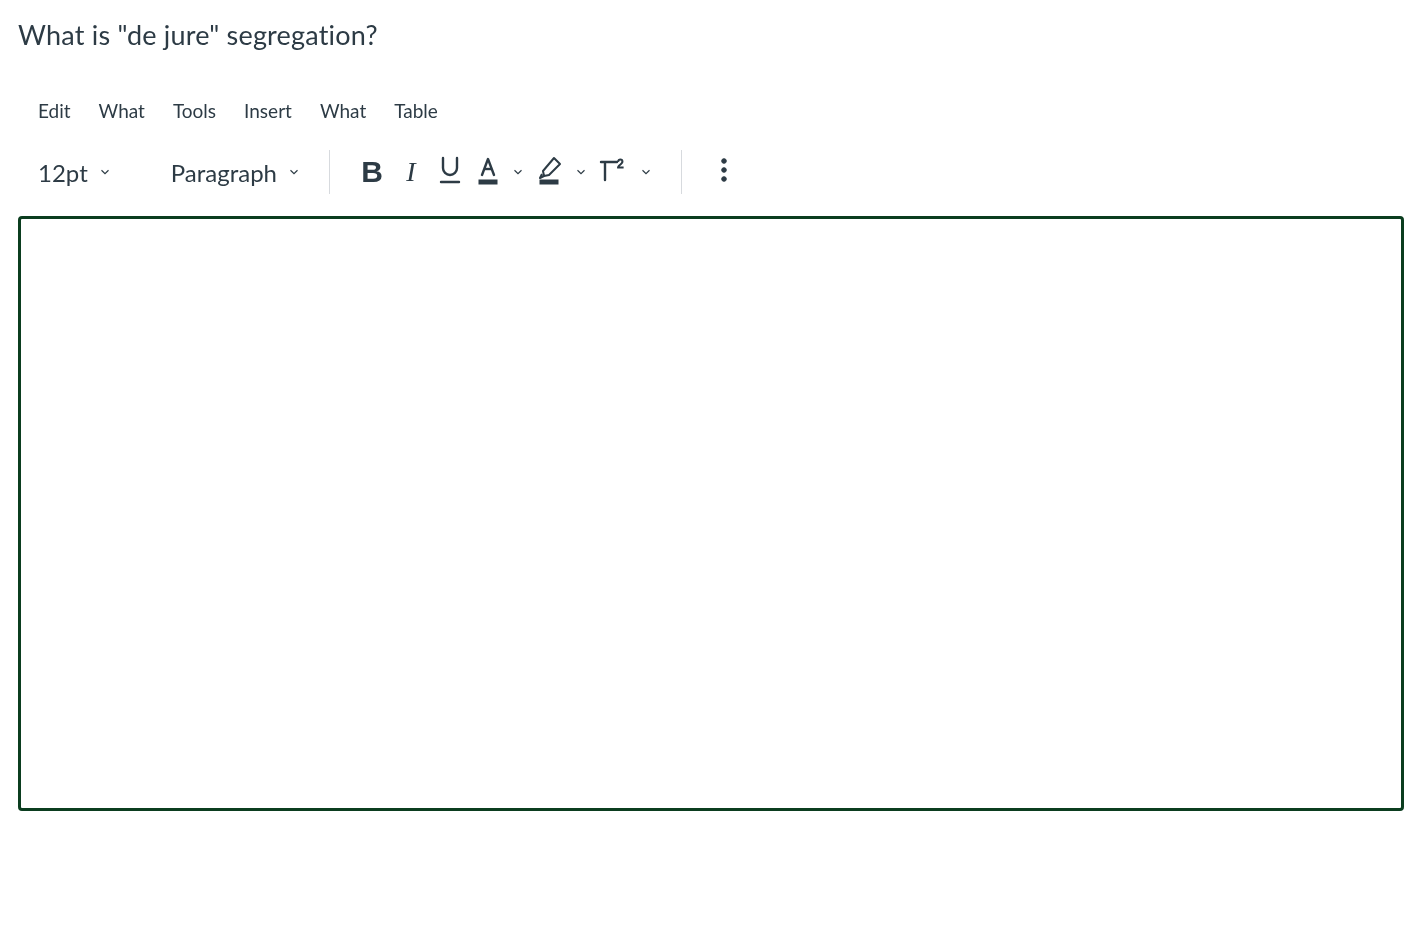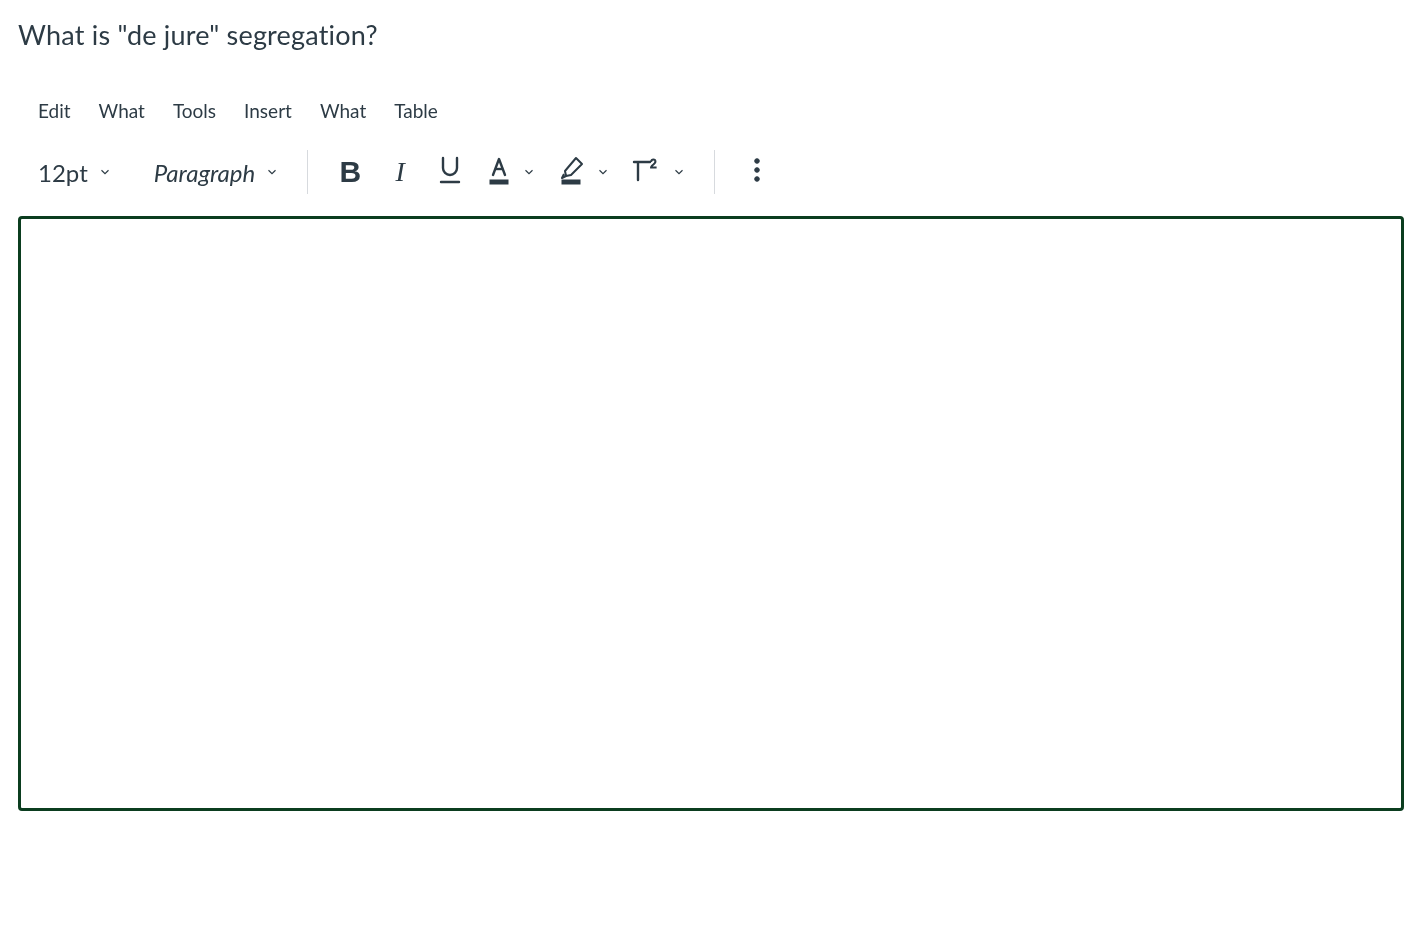--- a/index.html
+++ b/index.html
@@ -38,33 +38,32 @@
       display: flex;
       align-items: center;
       gap: 0;
       font-size: 24px;
       color: #2d3b45;
       margin-bottom: 22px;
     }
     .tb-group {
       display: flex;
       align-items: flex-end;
-      gap: 22px;
+      gap: 11px;
     }
     .tb-select {
       display: flex;
       align-items: center;
       gap: 10px;
       cursor: pointer;
       user-select: none;
       color: #2d3b45;
     }
     .tb-select + .tb-select {
-      margin-left: 20px;
-      font-style: italic;
+      margin-left: 48px;
     }
     .chev {
       display: inline-flex;
       align-items: center;
       justify-content: center;
     }
     .chev svg {
       width: 14px;
       height: 14px;
       stroke: #2d3b45;

